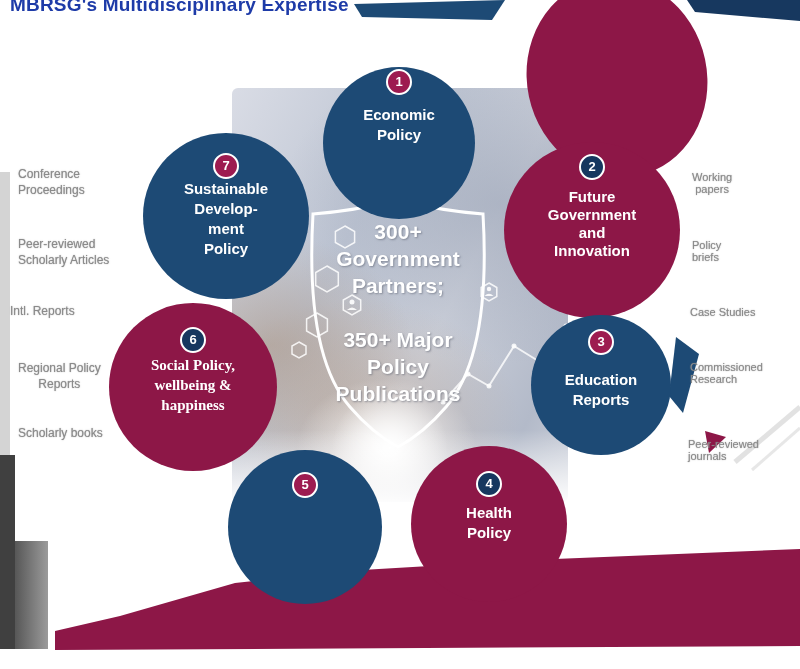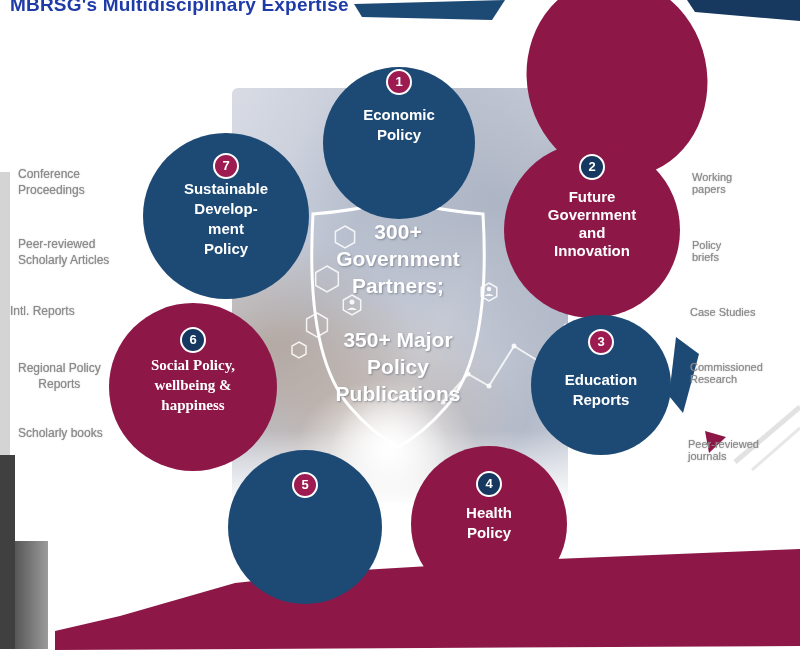--- a/index.html
+++ b/index.html
@@ -171,21 +171,21 @@
 
   <div class="sideLabel" style="left:18px;top:166px;">Conference
 Proceedings</div>
   <div class="sideLabel" style="left:18px;top:236px;">Peer-reviewed
 Scholarly Articles</div>
   <div class="sideLabel" style="left:10px;top:303px;">Intl. Reports</div>
   <div class="sideLabel" style="left:18px;top:360px;text-align:center;">Regional Policy
 Reports</div>
   <div class="sideLabel" style="left:18px;top:425px;">Scholarly books</div>
 
-  <div class="sideLabel right-col" style="left:692px;top:171px;">Working
+  <div class="sideLabel right-col" style="left:692px;top:171px;text-align:center;">Working
 papers</div>
   <div class="sideLabel right-col" style="left:692px;top:239px;">Policy
 briefs</div>
   <div class="sideLabel right-col" style="left:690px;top:306px;">Case Studies</div>
   <div class="sideLabel right-col" style="left:690px;top:361px;">Commissioned
 Research</div>
   <div class="sideLabel right-col" style="left:688px;top:438px;">Peer-reviewed
 journals</div>
 
 </div>

